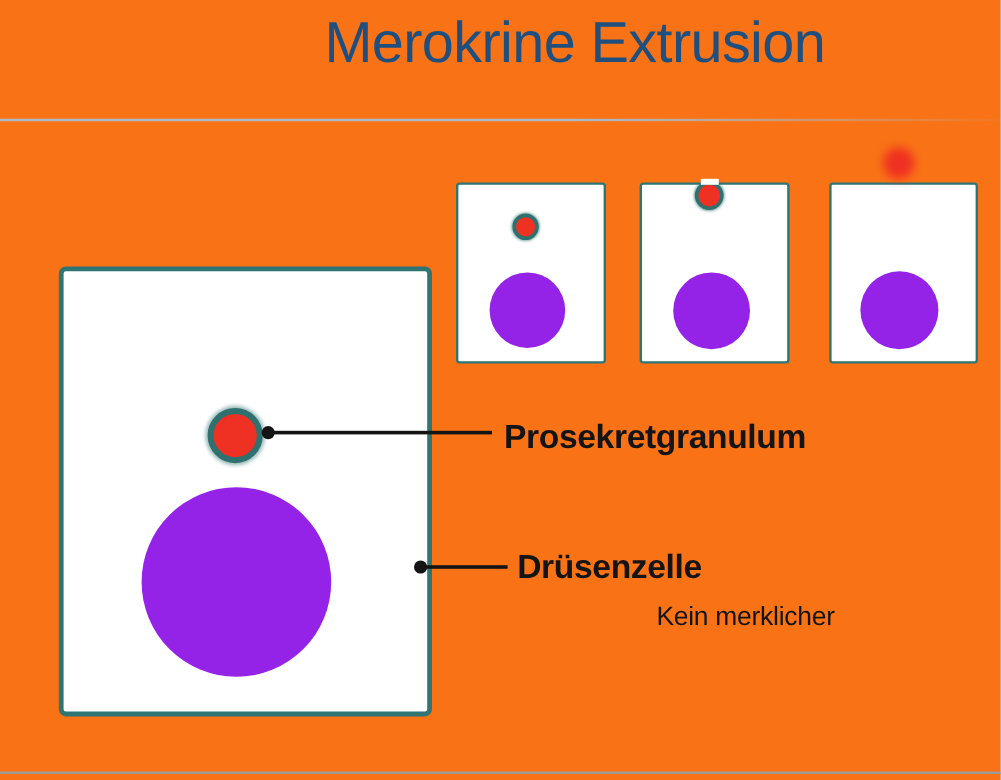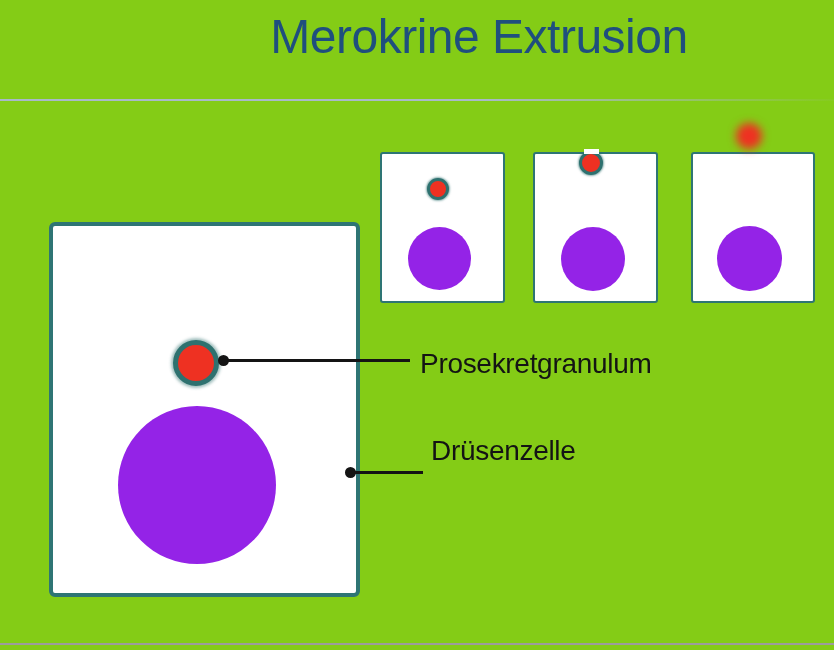--- a/index.html
+++ b/index.html
@@ -7,21 +7,21 @@
     --cell-border:#2E7574;
     --granule-fill:#EE3122;
     --granule-ring:#2E716F;
     --nucleus-fill:#9423E7;
     --leader-line:#141414;
     --top-divider:#A9B9C8;
     --bottom-divider:#9C9C9C;
   }
   html,body{margin:0;padding:0;background:#fff;}
   .slide{
-    position:relative;width:834px;height:650px;background:#84cc16;
+    position:relative;width:834px;height:650px;background:#f97316;
     font-family:"Liberation Sans",sans-serif;overflow:hidden;
   }
   .abs{position:absolute;box-sizing:border-box;}
   .title{
     left:0;right:0;top:8px;padding-left:124px;text-align:center;
     font-size:48px;line-height:58px;font-weight:400;letter-spacing:-0.5px;
     color:var(--title-text);
   }
   .divider-top{
     left:0;right:0;top:99px;height:2px;
@@ -42,21 +42,21 @@
     box-shadow:0 0 2px 1px rgba(46,113,111,0.55);
   }
   .granule.big{border-width:5px;box-shadow:0 0 3px 2px rgba(46,113,111,0.45);}
   .secreted{
     border-radius:50%;background:var(--granule-fill);filter:blur(4px);
   }
   .white-gap{background:#fff;}
   .leader-line{height:2.5px;background:var(--leader-line);}
   .leader-dot{width:11px;height:11px;border-radius:50%;background:var(--leader-line);}
   .diagram-label{
-    font-size:28px;line-height:32px;color:#141414;letter-spacing:-0.3px;white-space:nowrap;
+    font-size:28px;line-height:32px;color:#141414;letter-spacing:-0.3px;white-space:nowrap;font-weight:bold;
   }
   .note{
     left:547px;top:499px;width:280px;
     font-size:22px;line-height:30px;color:#141414;letter-spacing:-0.2px;
   }
 </style>
 </head>
 <body>
 
 <div class="slide">
@@ -80,20 +80,21 @@
   <div class="abs main-cell"></div>
   <div class="abs granule big" style="left:173px;top:340px;width:46px;height:46px;"></div>
   <div class="abs nucleus" style="left:118px;top:406px;width:158px;height:158px;"></div>
 
   <div class="abs leader-dot" style="left:218px;top:355px;"></div>
   <div class="abs leader-line" style="left:223px;top:359px;width:187px;"></div>
   <div class="abs diagram-label" style="left:420px;top:348px;">Prosekretgranulum</div>
 
   <div class="abs leader-dot" style="left:345px;top:467px;"></div>
   <div class="abs leader-line" style="left:350px;top:471px;width:73px;"></div>
-  <div class="abs diagram-label" style="left:431px;top:435px;">Drüsenzelle</div>
+  <div class="abs diagram-label" style="left:431px;top:457px;">Drüsenzelle</div>
 
   <div class="abs note">
+    <div>Kein merklicher</div>
   </div>
 
   <div class="abs divider-bottom"></div>
 
 </div>
 
 </body></html>

